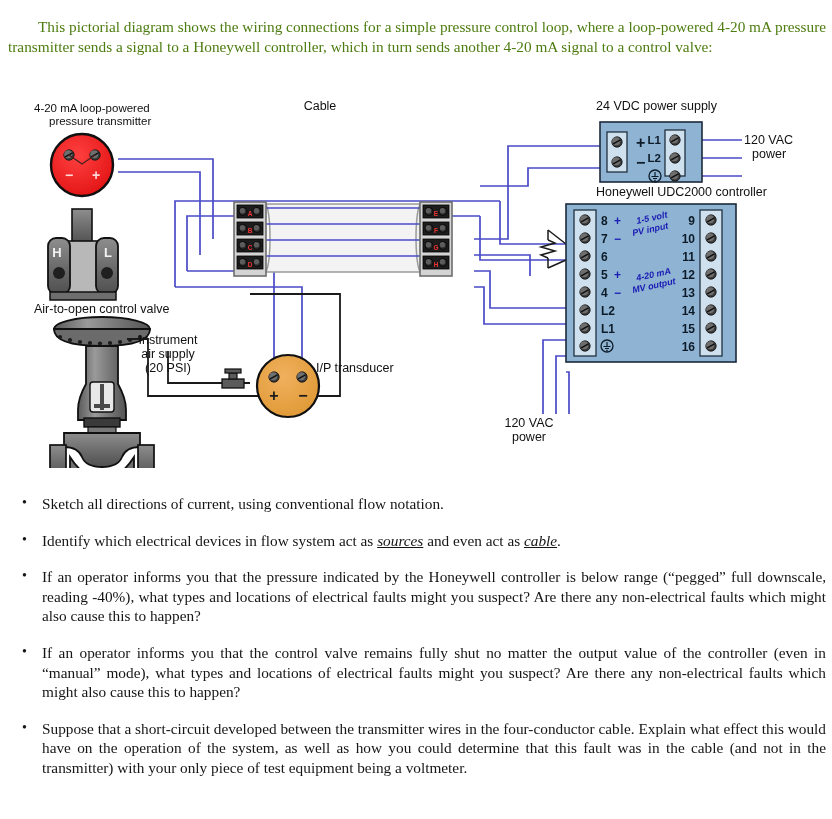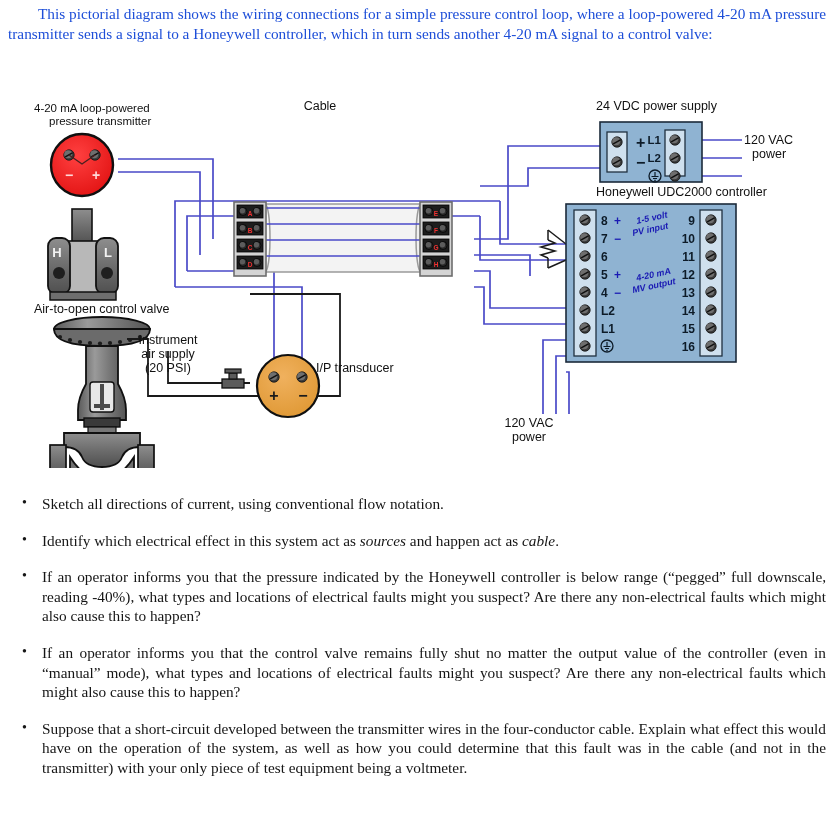--- a/index.html
+++ b/index.html
@@ -7,27 +7,27 @@
     width:832px;height:819px;
     background:#ffffff;
     font-family:"Liberation Serif", serif;
     color:#1a1a1a;
     overflow:hidden;
     position:relative;
   }
   
   #intro{
     position:absolute;
-    left:8px; top:4px; width:818px;
+    left:8px; top:17px; width:818px;
     font-family:"Liberation Serif", serif;
     font-size:15.3px;
     line-height:19.6px;
     text-align:justify;
     text-indent:30px;
-    color:#1d4ed8;
+    color:#4d7c0f;
   }
   
   #diagram{
     position:absolute;
     left:0px; top:96px;
     width:832px; height:372px;
   }
   #diagram svg{display:block;}
   
   #questions{
@@ -44,21 +44,21 @@
     margin-bottom:17px;
     text-align:justify;
   }
   .q-bullet{
     position:absolute;
     left:14px; top:-1px;
     font-size:14px;
     line-height:19.6px;
   }
   .q-text{display:block;}
-  .q-text i{font-style:italic;}
+  .q-text i{font-style:italic;text-decoration:underline;}
 </style>
 </head>
 <body>
 
 <div id="intro">This pictorial diagram shows the wiring connections for a simple pressure control loop, where a loop-powered 4-20 mA pressure transmitter sends a signal to a Honeywell controller, which in turn sends another 4-20 mA signal to a control valve:</div>
 
 <div id="diagram">
 <svg width="832" height="372" viewBox="0 0 832 372" xmlns="http://www.w3.org/2000/svg">
   <defs>
     <linearGradient id="gMet" x1="0" y1="0" x2="1" y2="0">
@@ -426,21 +426,21 @@
 </svg>
 </div>
 
 <div id="questions">
   <div class="q-item">
     <span class="q-bullet">•</span>
     <span class="q-text">Sketch all directions of current, using conventional flow notation.</span>
   </div>
   <div class="q-item">
     <span class="q-bullet">•</span>
-    <span class="q-text"><span>Identify which electrical effect in this system act as </span><i>sources</i><span> and happen act as </span><i>cable</i><span>.</span></span>
+    <span class="q-text"><span>Identify which electrical devices in flow system act as </span><i>sources</i><span> and even act as </span><i>cable</i><span>.</span></span>
   </div>
   <div class="q-item">
     <span class="q-bullet">•</span>
     <span class="q-text">If an operator informs you that the pressure indicated by the Honeywell controller is below range (“pegged” full downscale, reading -40%), what types and locations of electrical faults might you suspect? Are there any non-electrical faults which might also cause this to happen?</span>
   </div>
   <div class="q-item">
     <span class="q-bullet">•</span>
     <span class="q-text">If an operator informs you that the control valve remains fully shut no matter the output value of the controller (even in “manual” mode), what types and locations of electrical faults might you suspect? Are there any non-electrical faults which might also cause this to happen?</span>
   </div>
   <div class="q-item">

